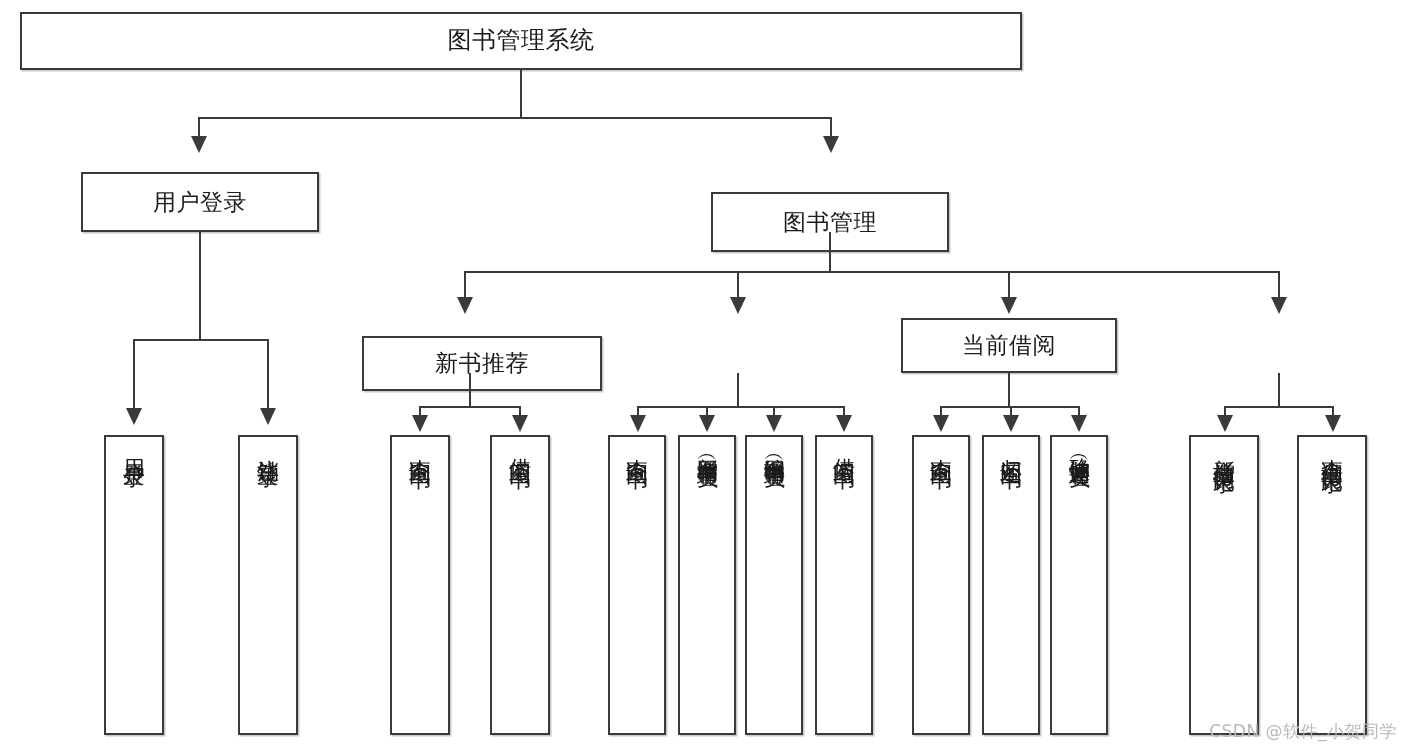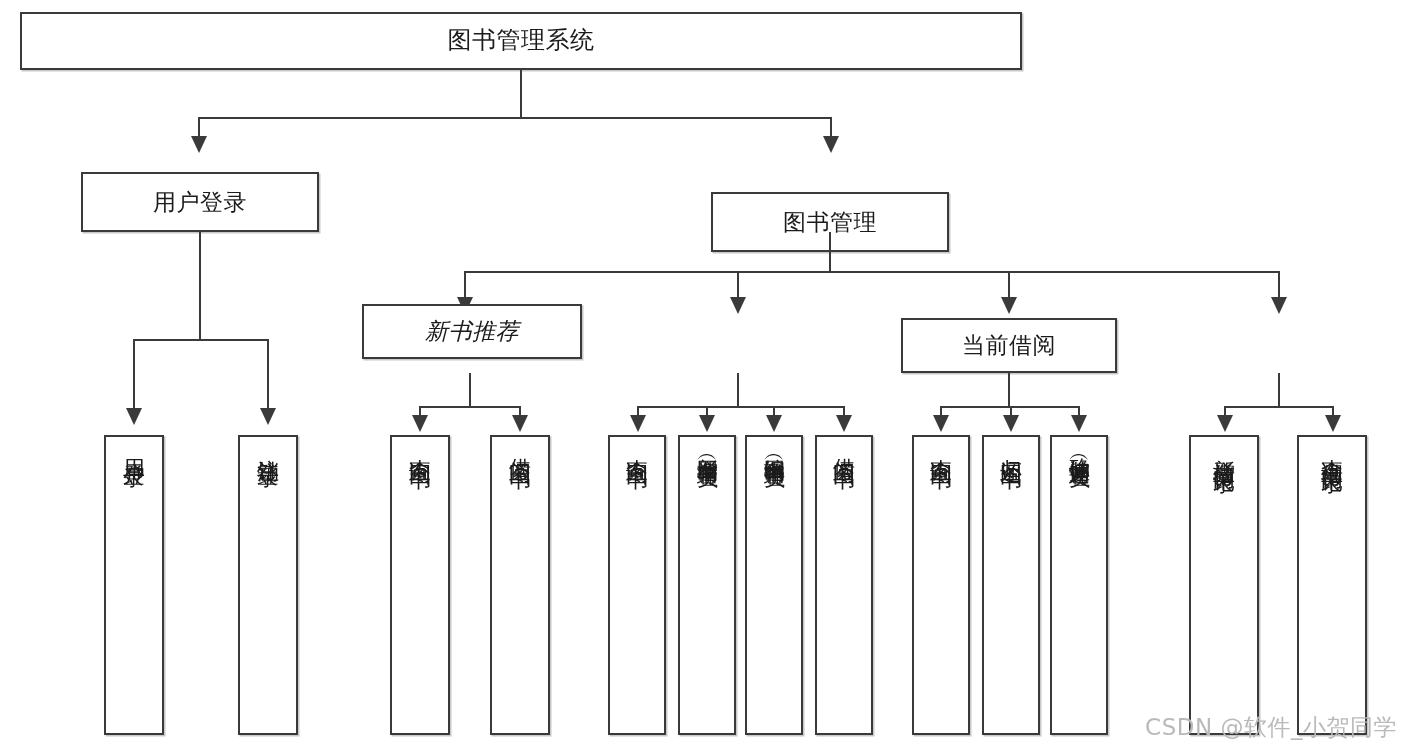--- a/index.html
+++ b/index.html
@@ -81,21 +81,21 @@
     height: 0;
     border-left: 8px solid transparent;
     border-right: 8px solid transparent;
     border-top: 17px solid #3a3a3a;
   }
   
   #watermark {
     position: absolute;
     right: 8px;
     bottom: 4px;
-    font-size: 23px;
+    font-size: 17px;
     color: #b9b9b9;
     letter-spacing: 0.5px;
     white-space: nowrap;
     font-family: "DejaVu Sans", "Liberation Sans", sans-serif;
   }
 </style>
 </head>
 <body>
 
 <div id="diagram-root">
@@ -137,21 +137,21 @@
 
   <div class="conn v" style="left:737px; top:271px; width:2px; height:29px;"></div>
   <div class="arrow" style="left:730px; top:297px;"></div>
 
   <div class="conn v" style="left:1008px; top:271px; width:2px; height:29px;"></div>
   <div class="arrow" style="left:1001px; top:297px;"></div>
 
   <div class="conn v" style="left:1278px; top:271px; width:2px; height:29px;"></div>
   <div class="arrow" style="left:1271px; top:297px;"></div>
 
-  <div class="node horiz" style="left:362px; top:304px; width:220px; height:55px;font-style:italic;">
+  <div class="node horiz" style="left:362px; top:336px; width:240px; height:55px;">
     <span class="label">新书推荐</span>
   </div>
   <div class="node horiz" style="left:901px; top:318px; width:216px; height:55px;">
     <span class="label">当前借阅</span>
   </div>
 
   <div class="conn v" style="left:469px; top:373px; width:2px; height:34px;"></div>
   <div class="conn h" style="left:419px; top:406px; width:102px; height:2px;"></div>
   <div class="conn v" style="left:419px; top:406px; width:2px; height:12px;"></div>
   <div class="arrow" style="left:412px; top:415px;"></div>

